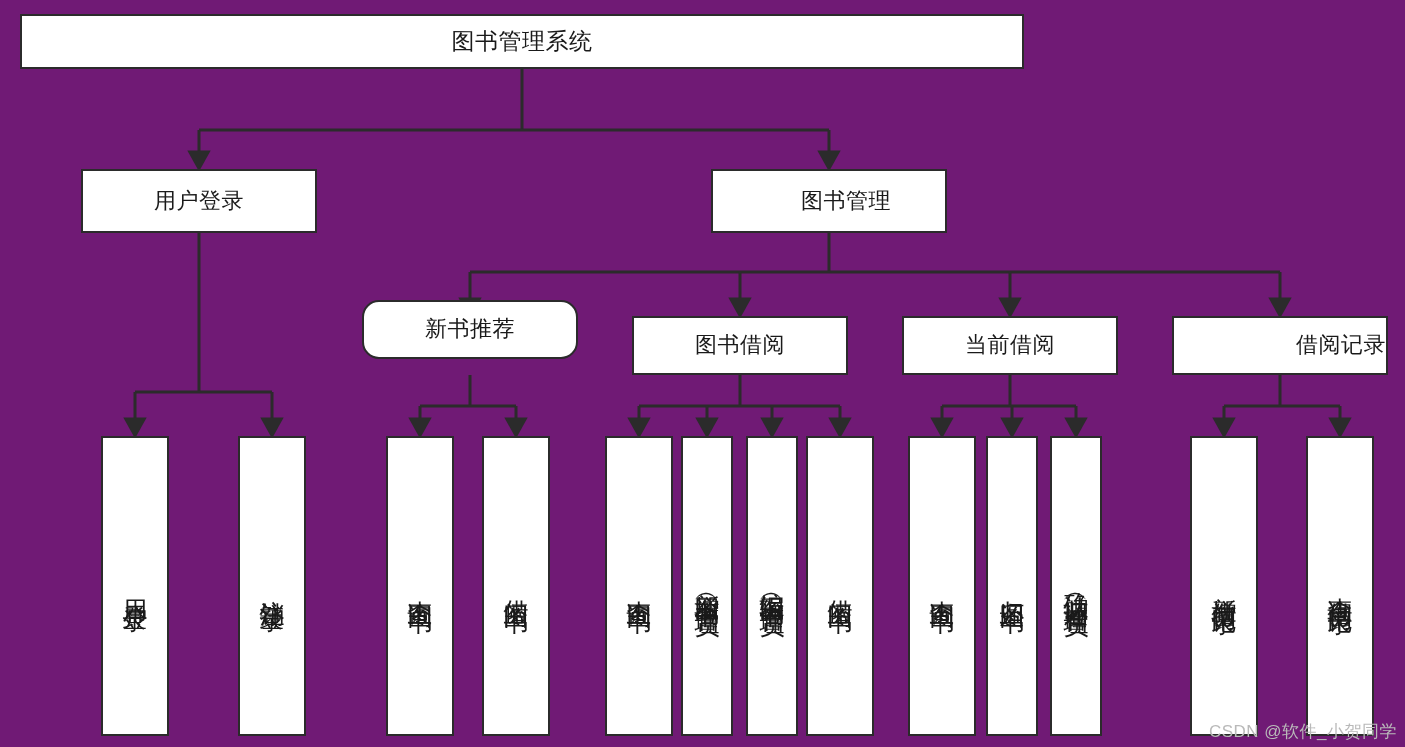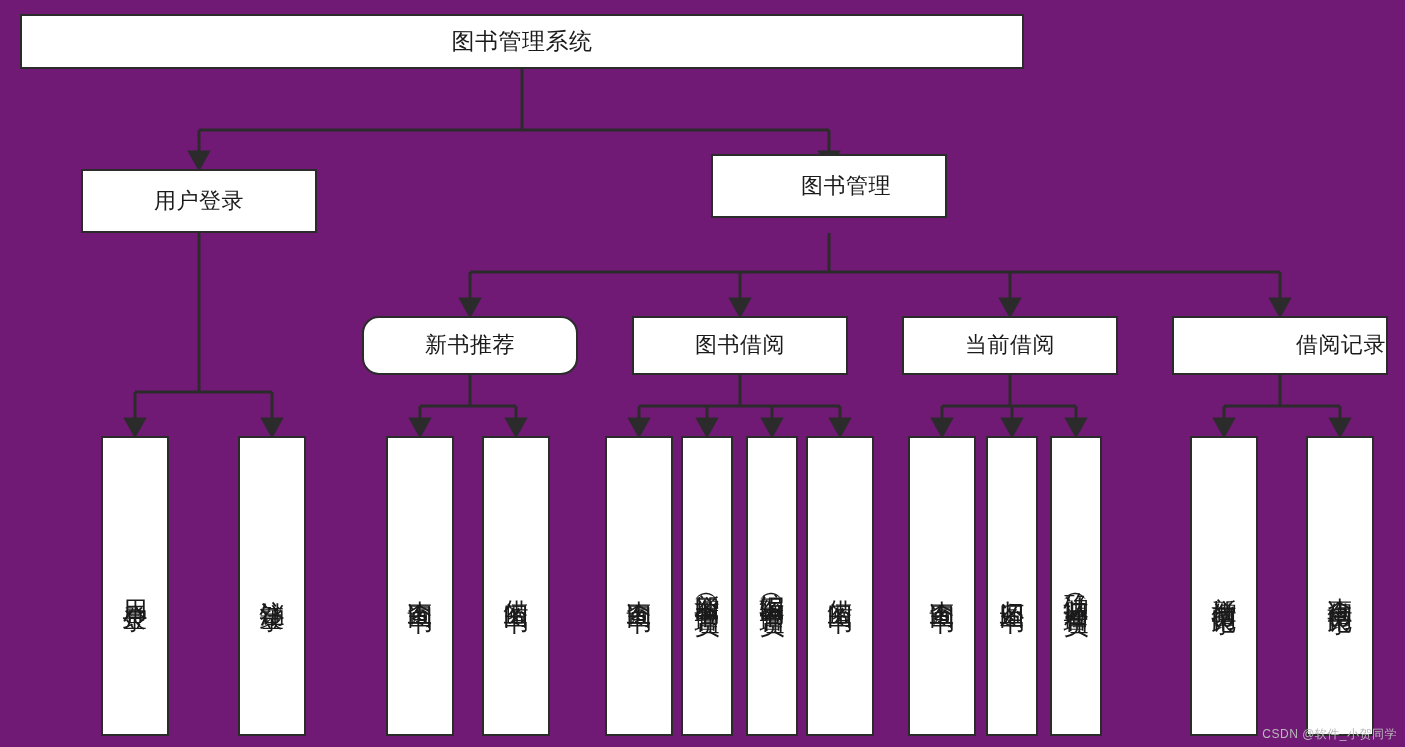--- a/index.html
+++ b/index.html
@@ -59,21 +59,21 @@
     text-orientation: upright;
     font-size: 25px;
     line-height: 1.0;
     letter-spacing: 3px;
     max-height: 270px;
   }
   .watermark {
     position: absolute;
     right: 8px;
     bottom: 4px;
-    font-size: 12px;
+    font-size: 17px;
     color: #b9b9b9;
     letter-spacing: 0.5px;
     white-space: nowrap;
   }
 </style>
 </head>
 <body>
 
 <div id="diagram-root">
 
@@ -120,24 +120,24 @@
       </g>
   </svg>
 
   <div id="node-layer">
       <div class="node horiz root" style="left: 20px; top: 14px; width: 1004px; height: 55px;">
         <span class="label">图书管理系统</span>
       </div>
       <div class="node horiz" style="left: 81px; top: 169px; width: 236px; height: 64px;">
         <span class="label">用户登录</span>
       </div>
-      <div class="node horiz" style="left: 711px; top: 154px; width: 236px; height: 64px; padding-left: 34px;">
+      <div class="node horiz" style="left: 711px; top: 169px; width: 236px; height: 64px; padding-left: 34px;">
         <span class="label">图书管理</span>
       </div>
-      <div class="node horiz" style="left: 362px; top: 316px; width: 216px; height: 59px; border-radius: 17px;">
+      <div class="node horiz" style="left: 362px; top: 300px; width: 216px; height: 59px; border-radius: 17px;">
         <span class="label">新书推荐</span>
       </div>
       <div class="node horiz" style="left: 632px; top: 316px; width: 216px; height: 59px; font-family: Liberation Serif, serif;">
         <span class="label">图书借阅</span>
       </div>
       <div class="node horiz" style="left: 902px; top: 316px; width: 216px; height: 59px; align-items: center;">
         <span class="label">当前借阅</span>
       </div>
       <div class="node horiz" style="left: 1172px; top: 316px; width: 216px; height: 59px; justify-content: flex-end;">
         <span class="label">借阅记录</span>

